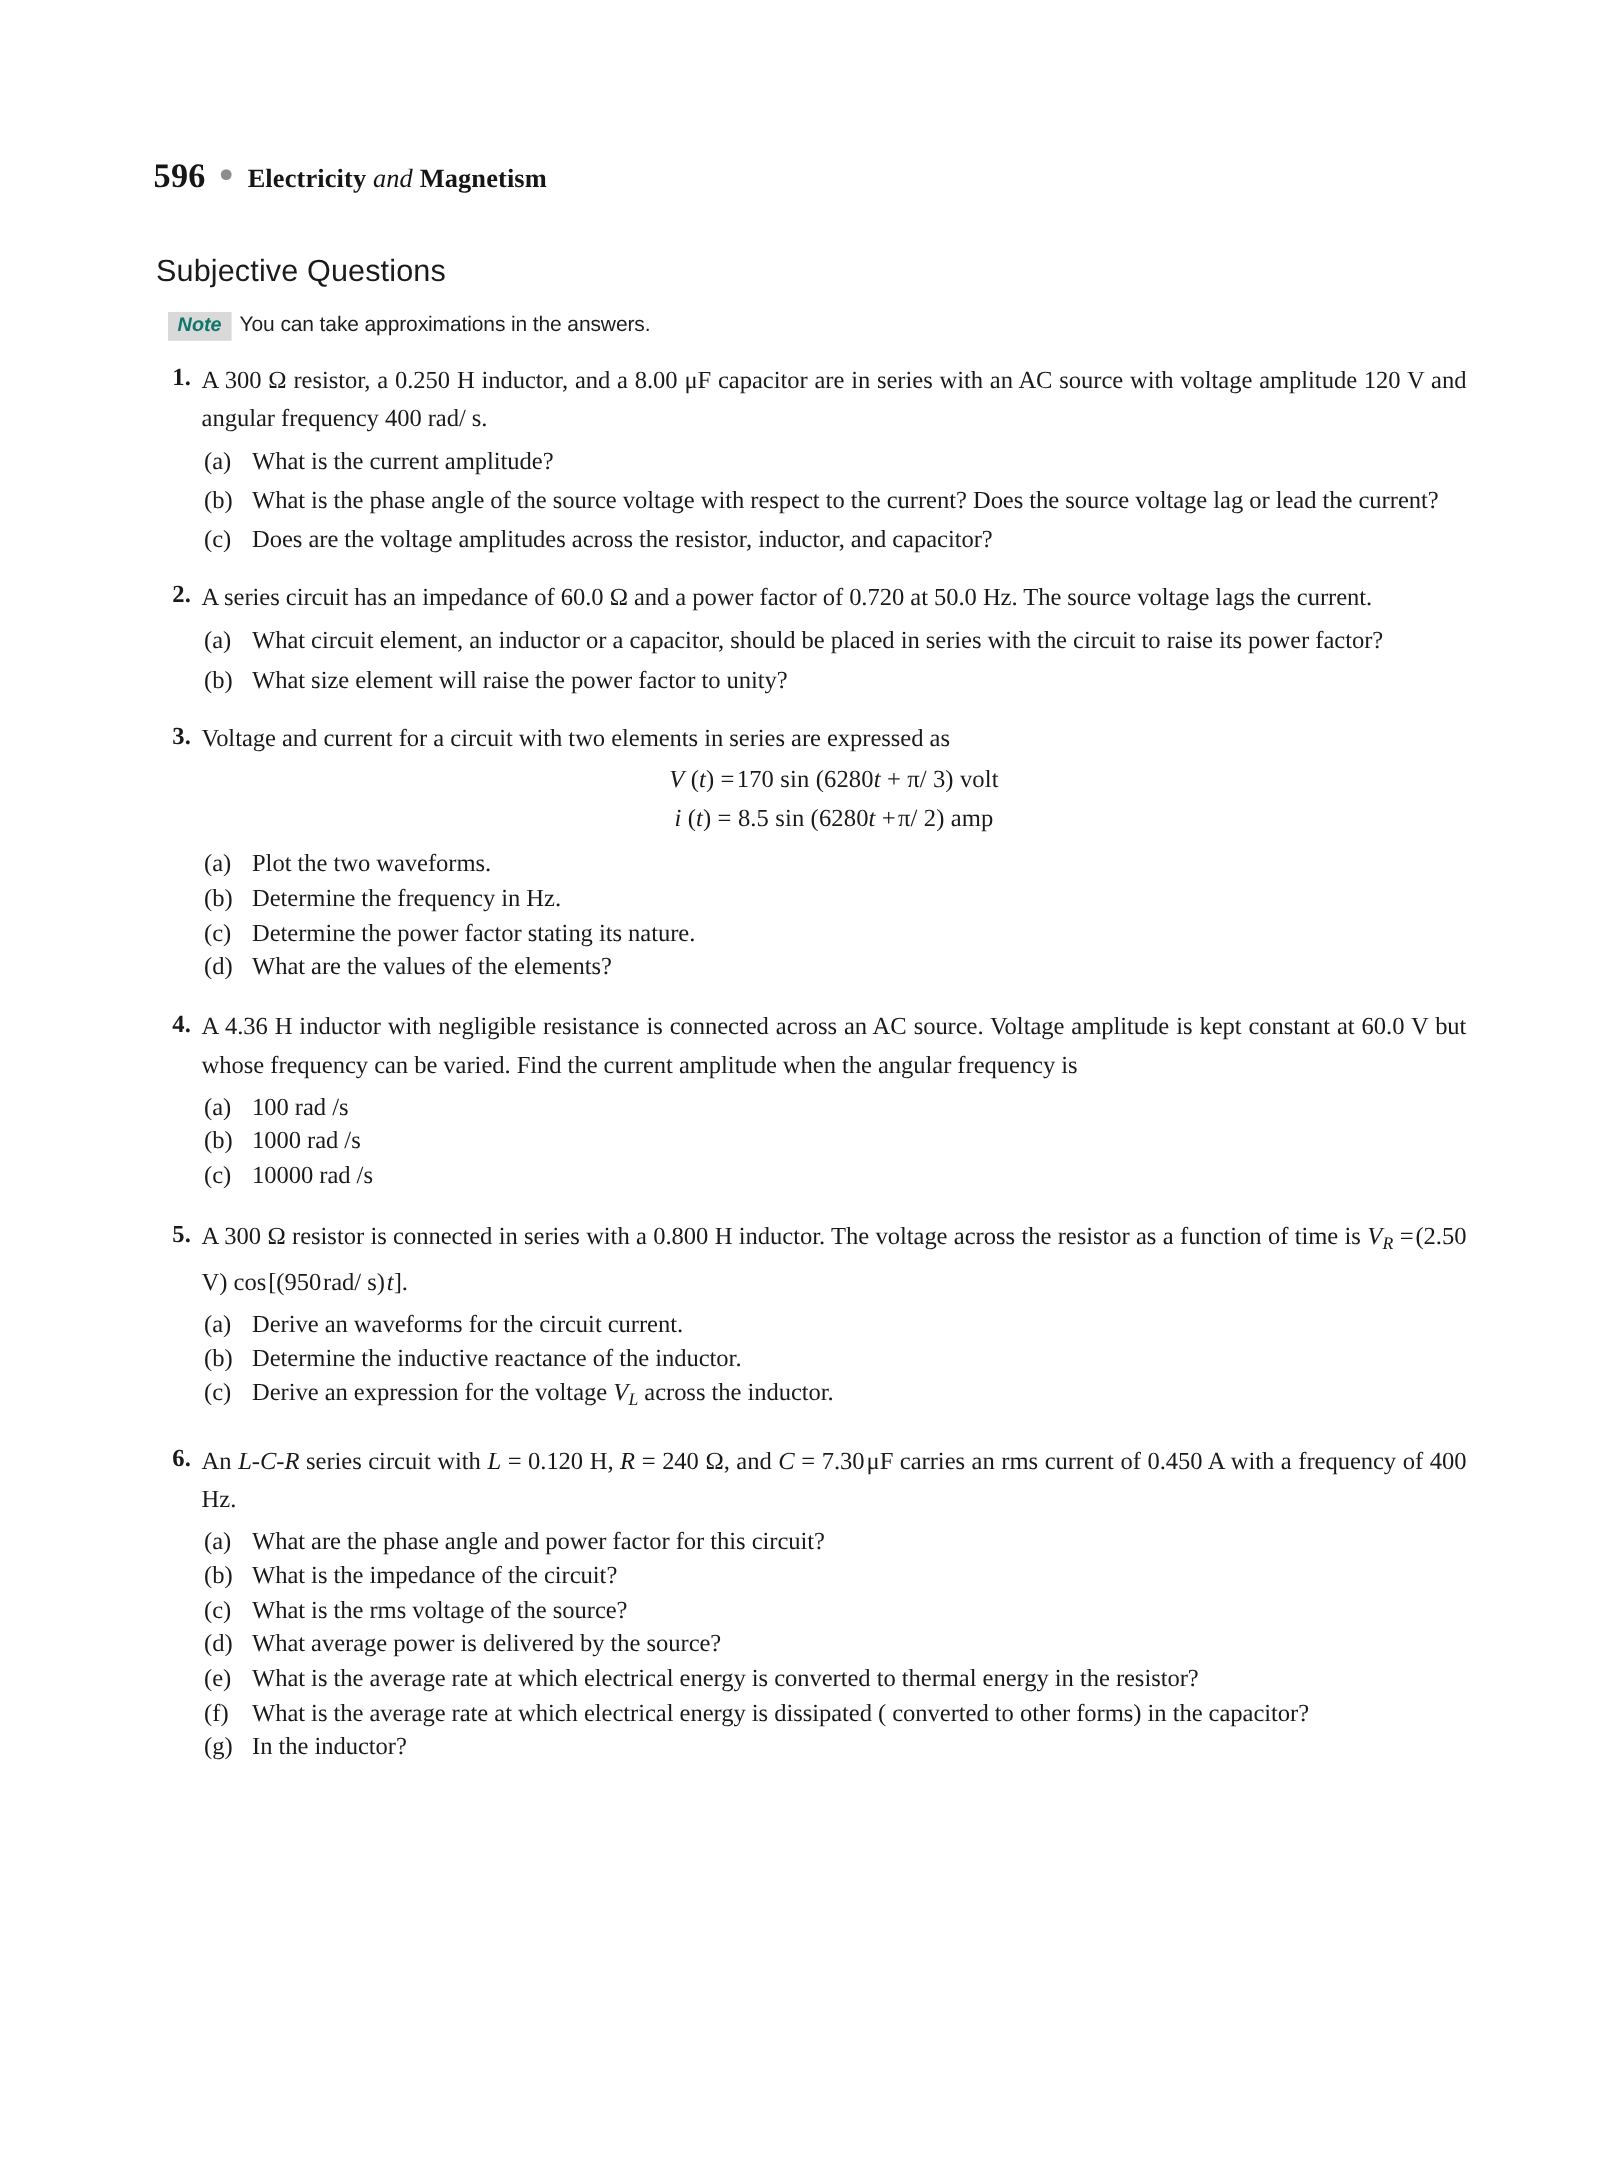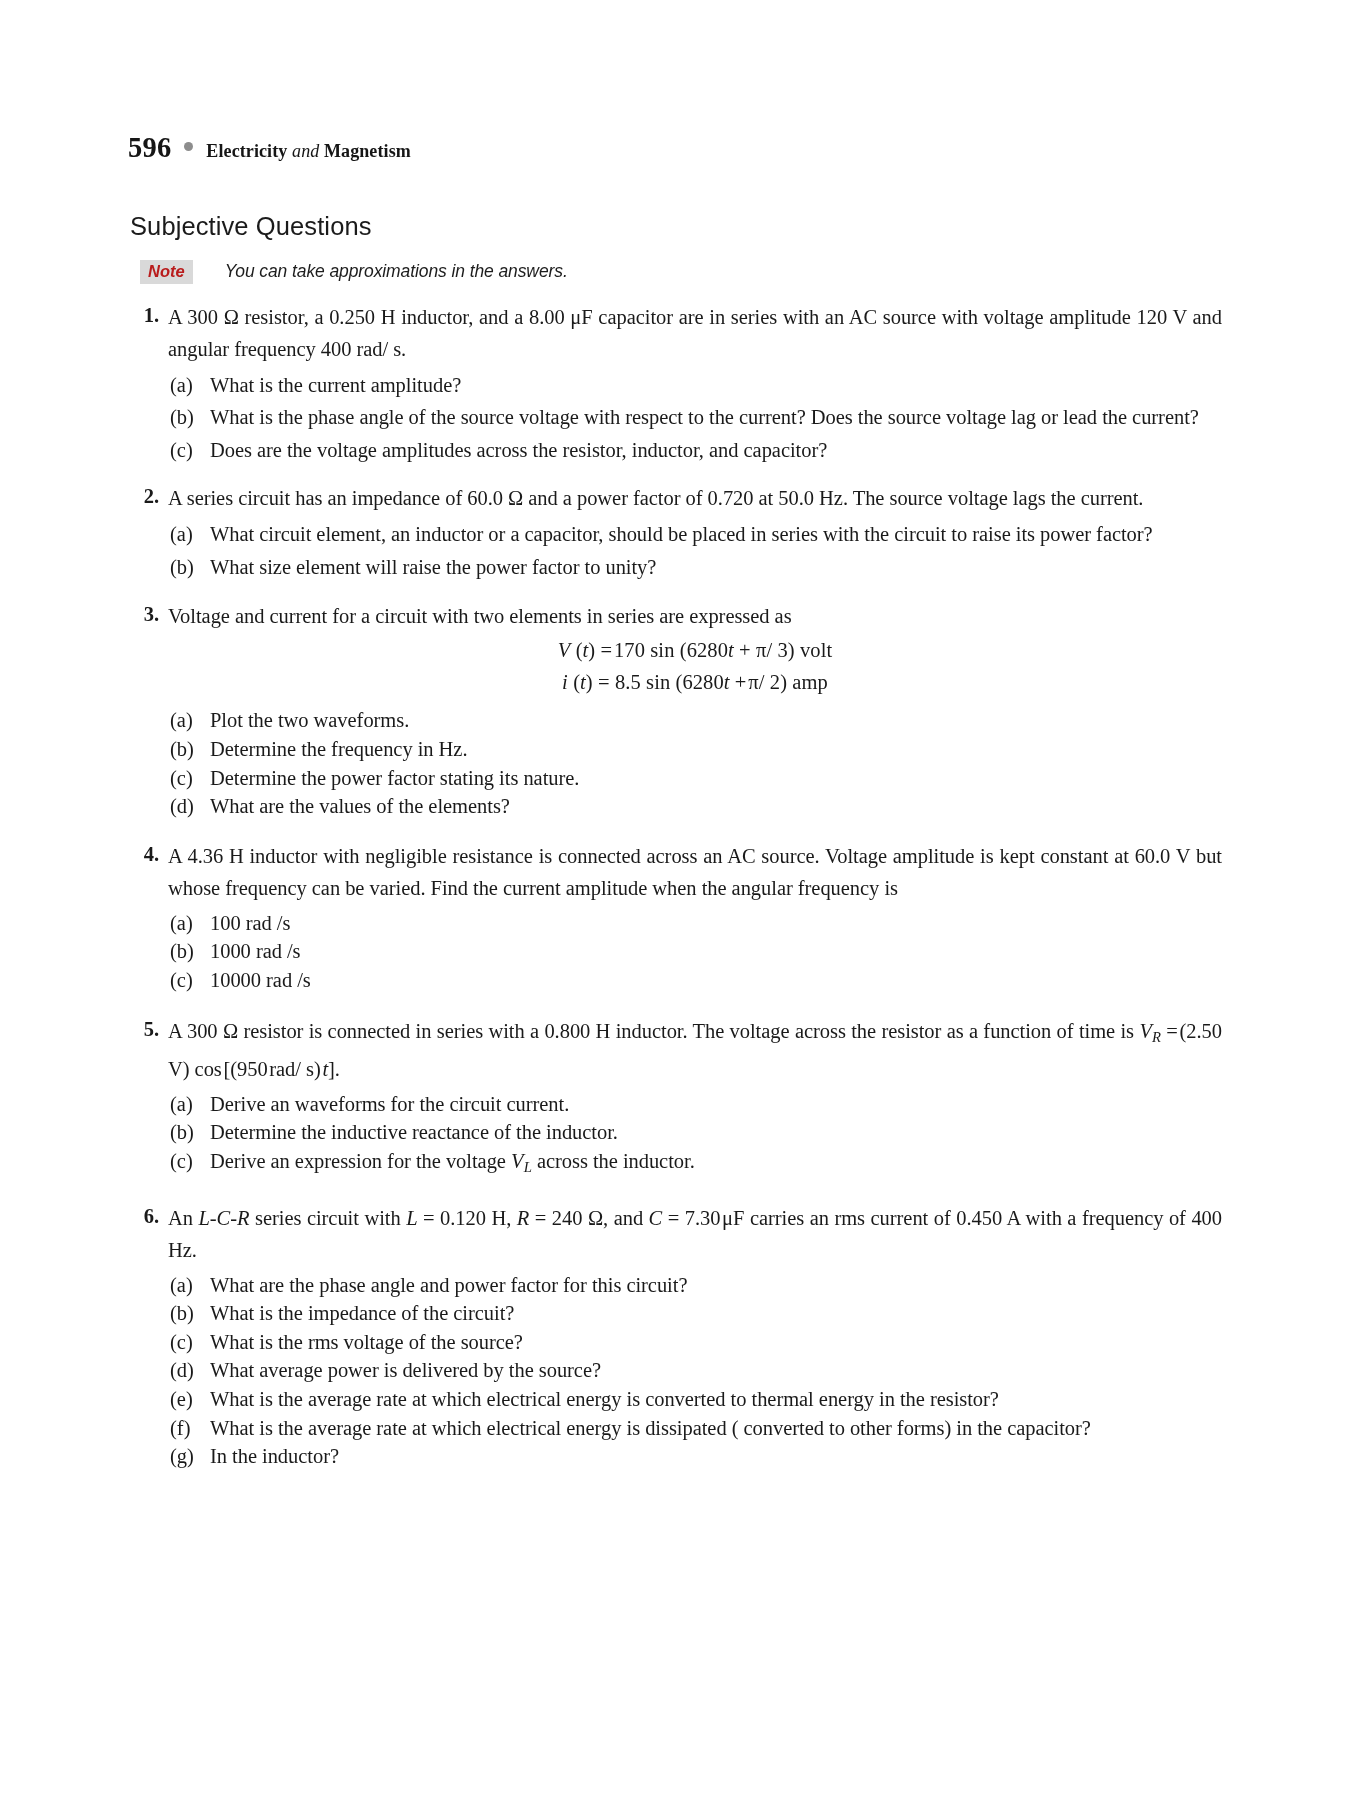--- a/index.html
+++ b/index.html
@@ -43,21 +43,21 @@
     width: 9px;
     height: 9px;
     border-radius: 50%;
     background: #8d8d8d;
     position: relative;
     top: -6px;
   }
   .runhead .bookttl {
     font-family: "Liberation Serif", serif;
     font-weight: bold;
-    font-size: 18px;
+    font-size: 22px;
     color: #161616;
     letter-spacing: .1px;
   }
   .runhead .bookttl i {
     font-weight: normal;
     font-style: italic;
   }
 
   
   .section-title {
@@ -70,34 +70,33 @@
   }
 
   
   .note-row {
     display: flex;
     align-items: baseline;
     margin: 19px 0 0 12px;
   }
   .note-badge {
     background: #d9d9d9;
-    color: #b91c1c;
+    color: #0f766e;
     font-family: "Liberation Sans", sans-serif;
     font-style: italic;
     font-weight: bold;
     font-size: 16.5px;
     padding: 3px 8px 4px 8px;
     line-height: 1;
   }
   .note-text {
     font-family: "Liberation Sans", sans-serif;
-    font-style: italic;
     font-size: 17.5px;
     color: #1d1d1d;
-    margin-left: 32px;
+    margin-left: 7px;
     letter-spacing: -.1px;
   }
 
   
   .qlist {
     margin: 14px 0 0 0;
     padding: 0;
   }
   .q {
     display: flex;

